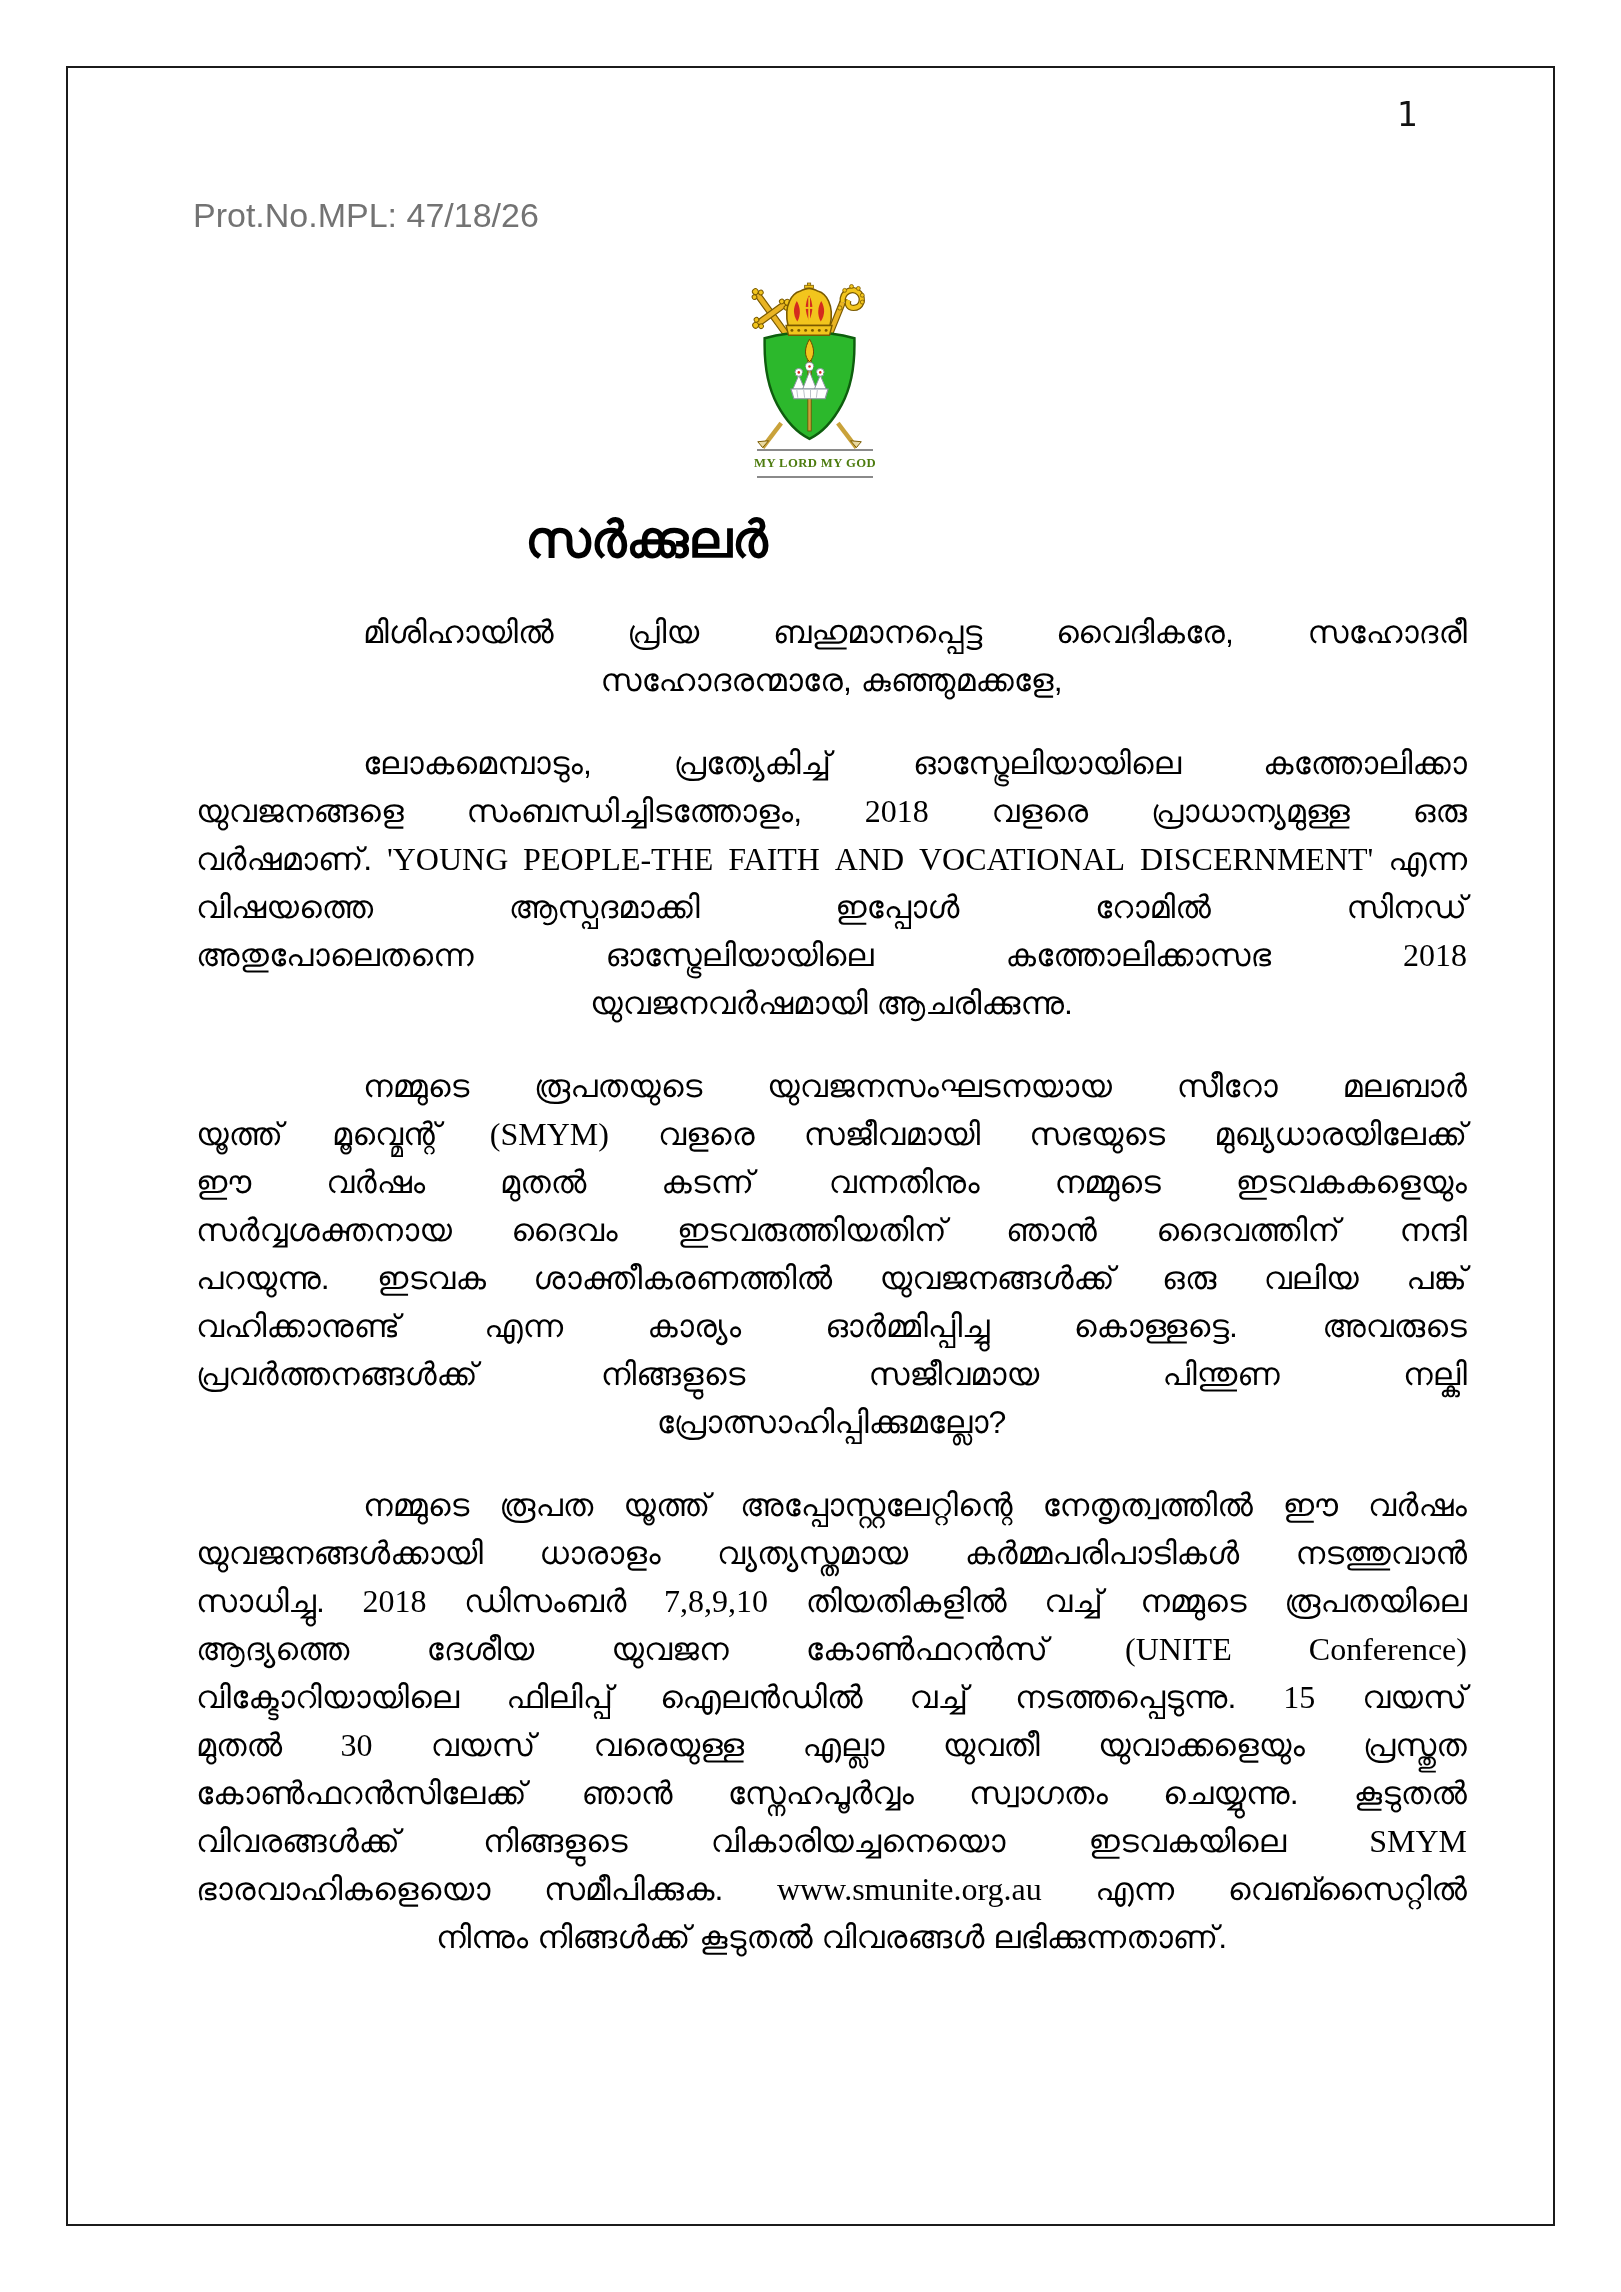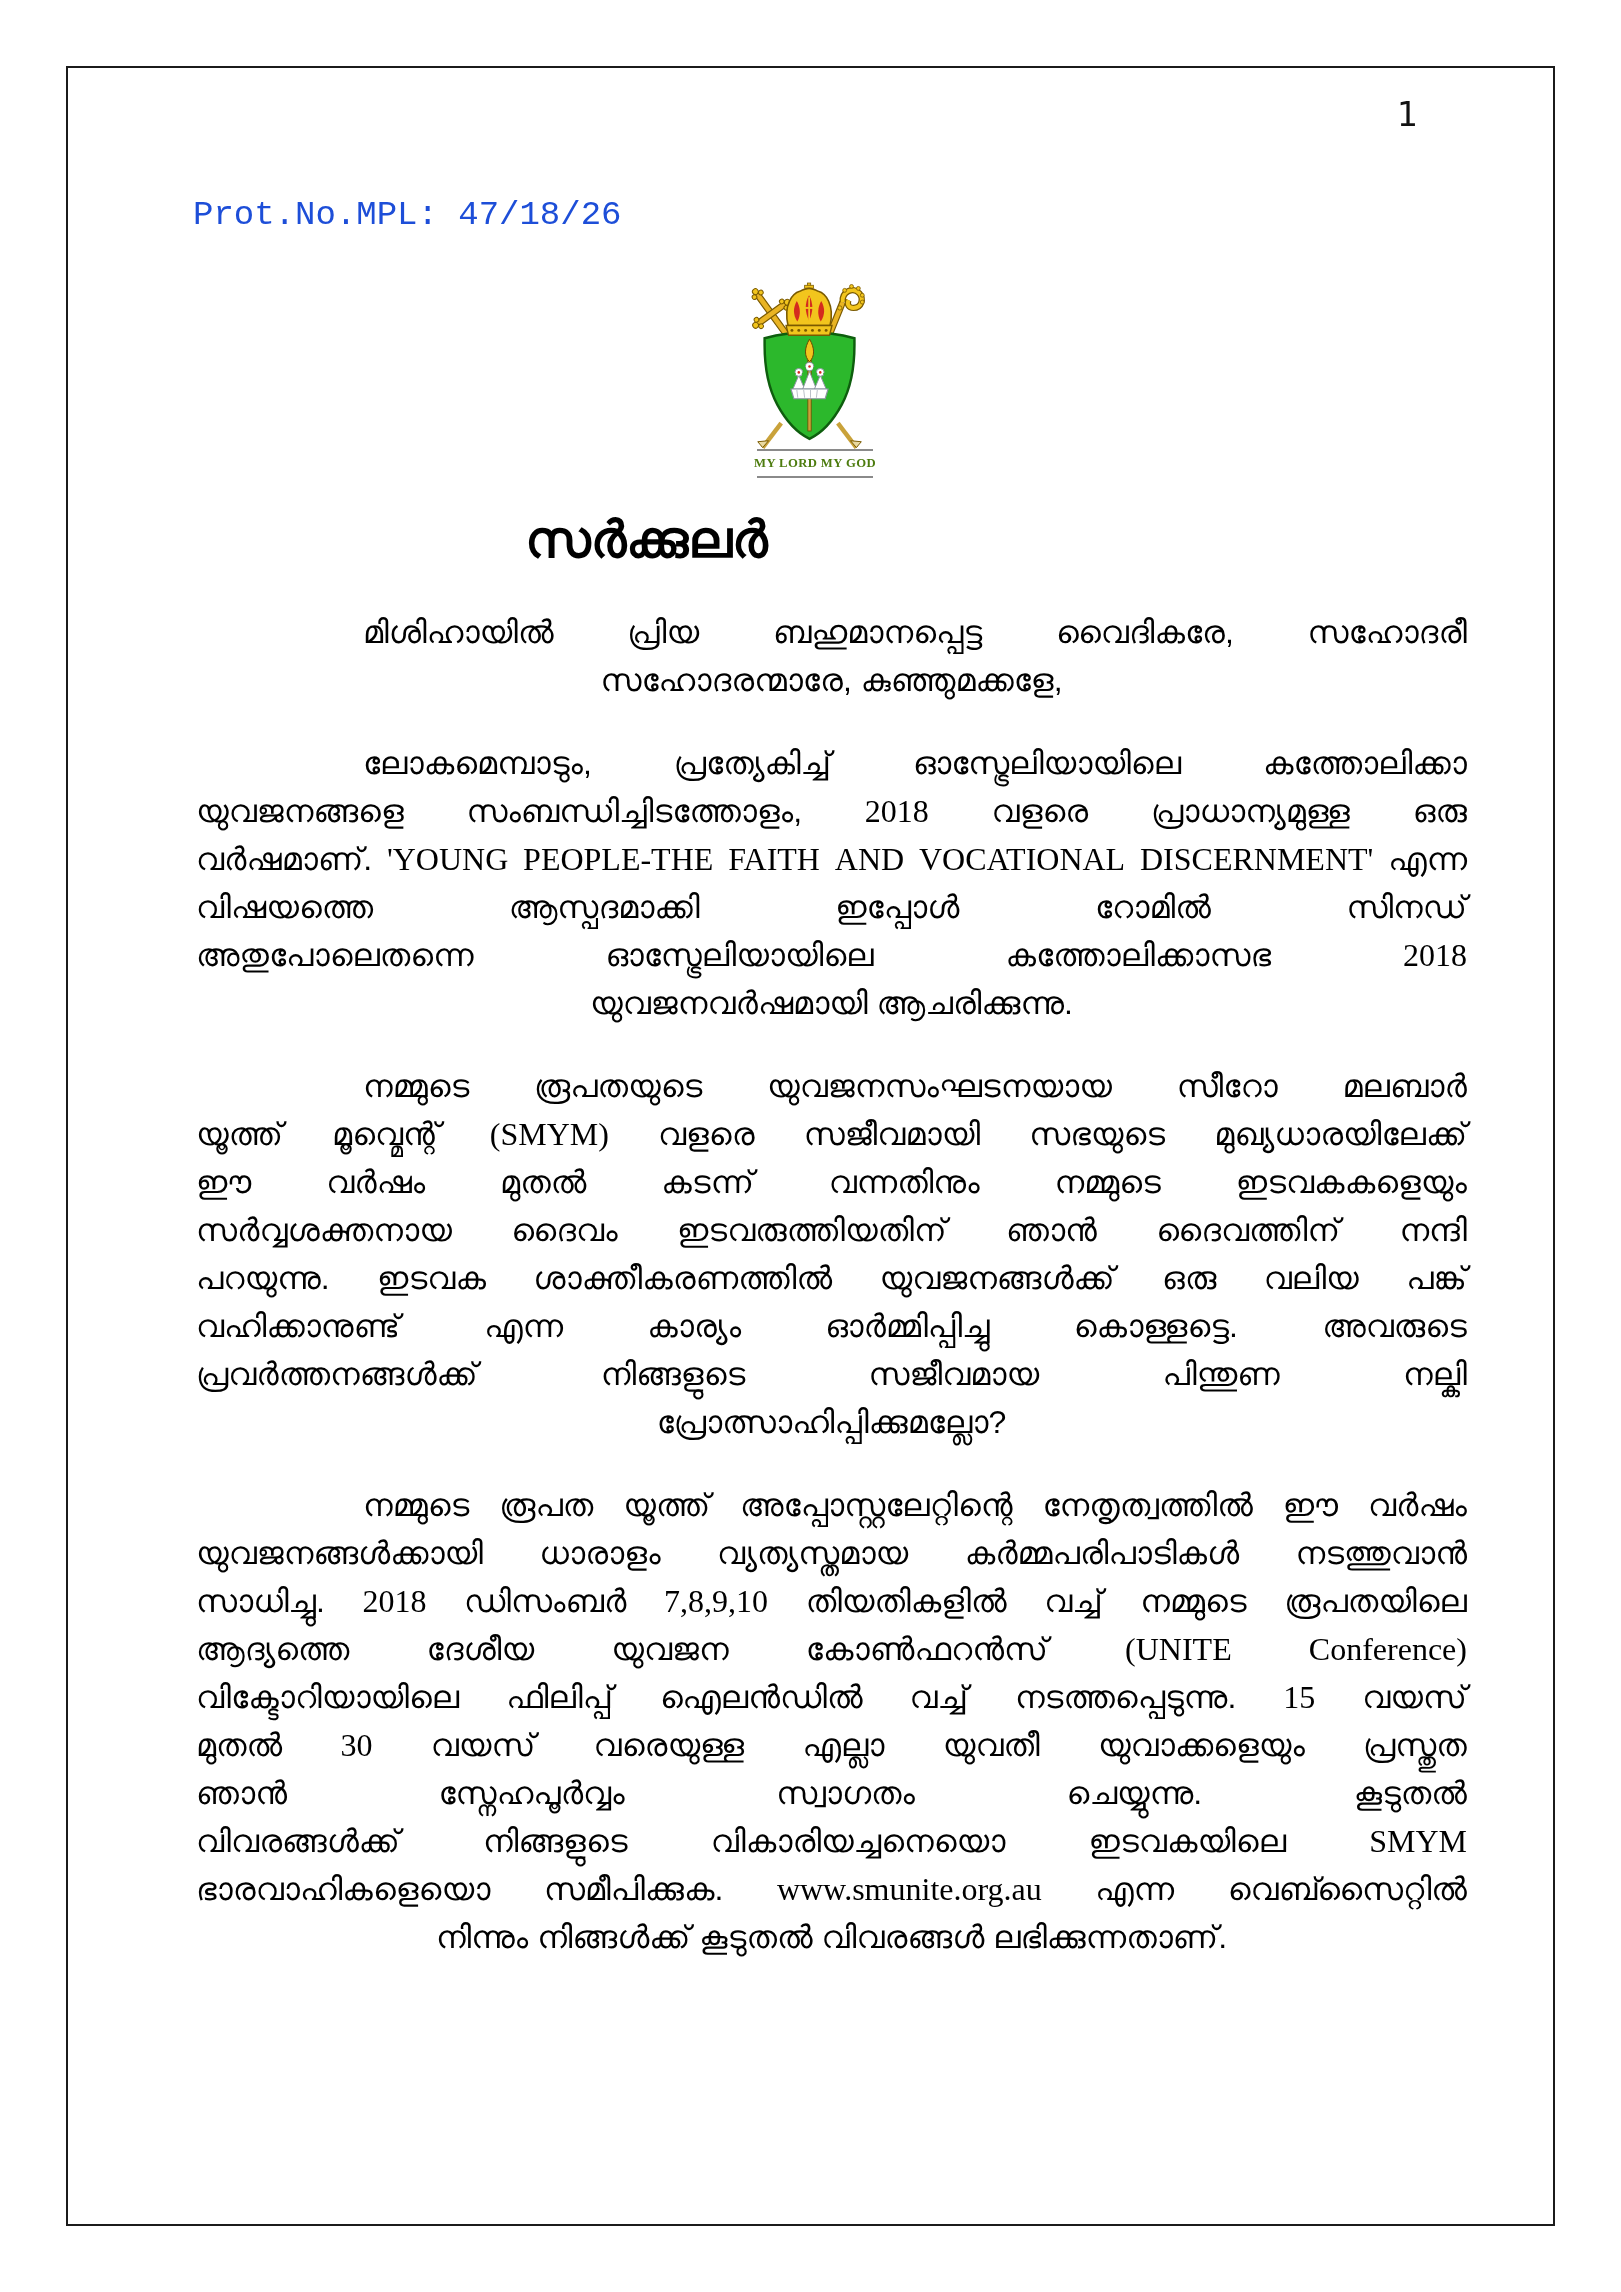--- a/index.html
+++ b/index.html
@@ -10,21 +10,21 @@
   .border-frame {
     position:absolute; left:66px; top:66px; width:1485px; height:2156px;
     border:2.9px solid #1b1b1b;
   }
   .page-number {
     position:absolute; left:1397px; top:95px; font-size:33px;
     font-family:"DejaVu Sans", sans-serif; color:#111;
   }
   .prot-line {
     position:absolute; left:193px; top:196px; font-size:34px;
-    font-family:Liberation Mono, monospace; color:#1d4ed8; letter-spacing:0px;
+    font-family:Liberation Sans, sans-serif; color:#737373; letter-spacing:0px;
   }
   .emblem { position:absolute; left:748px; top:282px; width:125px; height:171px; }
   .emblem svg { display:block; width:100%; height:100%; }
   .emblem-banner {
     position:absolute; left:757px; top:449px; width:116px; height:24.5px;
     border-top:2px solid #8a8a8a; border-bottom:2px solid #8a8a8a;
     display:flex; align-items:center; justify-content:center;
     font-family:"Liberation Serif", serif; font-weight:bold; font-size:12.7px;
     letter-spacing:0.4px; color:#4d7c0f; white-space:nowrap;
   }
@@ -311,20 +311,21 @@
           <span>മുതൽ</span>
           <span class="latin">30</span>
           <span>വയസ്</span>
           <span>വരെയുള്ള</span>
           <span>എല്ലാ</span>
           <span>യുവതീ</span>
           <span>യുവാക്കളെയും</span>
           <span>പ്രസ്തുത</span>
         </div>
         <div class="line justify">
+          <span>കോൺഫറൻസിലേക്ക്</span>
           <span>ഞാൻ</span>
           <span>സ്നേഹപൂർവ്വം</span>
           <span>സ്വാഗതം</span>
           <span>ചെയ്യുന്നു.</span>
           <span>കൂടുതൽ</span>
         </div>
         <div class="line justify">
           <span>വിവരങ്ങൾക്ക്</span>
           <span>നിങ്ങളുടെ</span>
           <span>വികാരിയച്ചനെയൊ</span>

